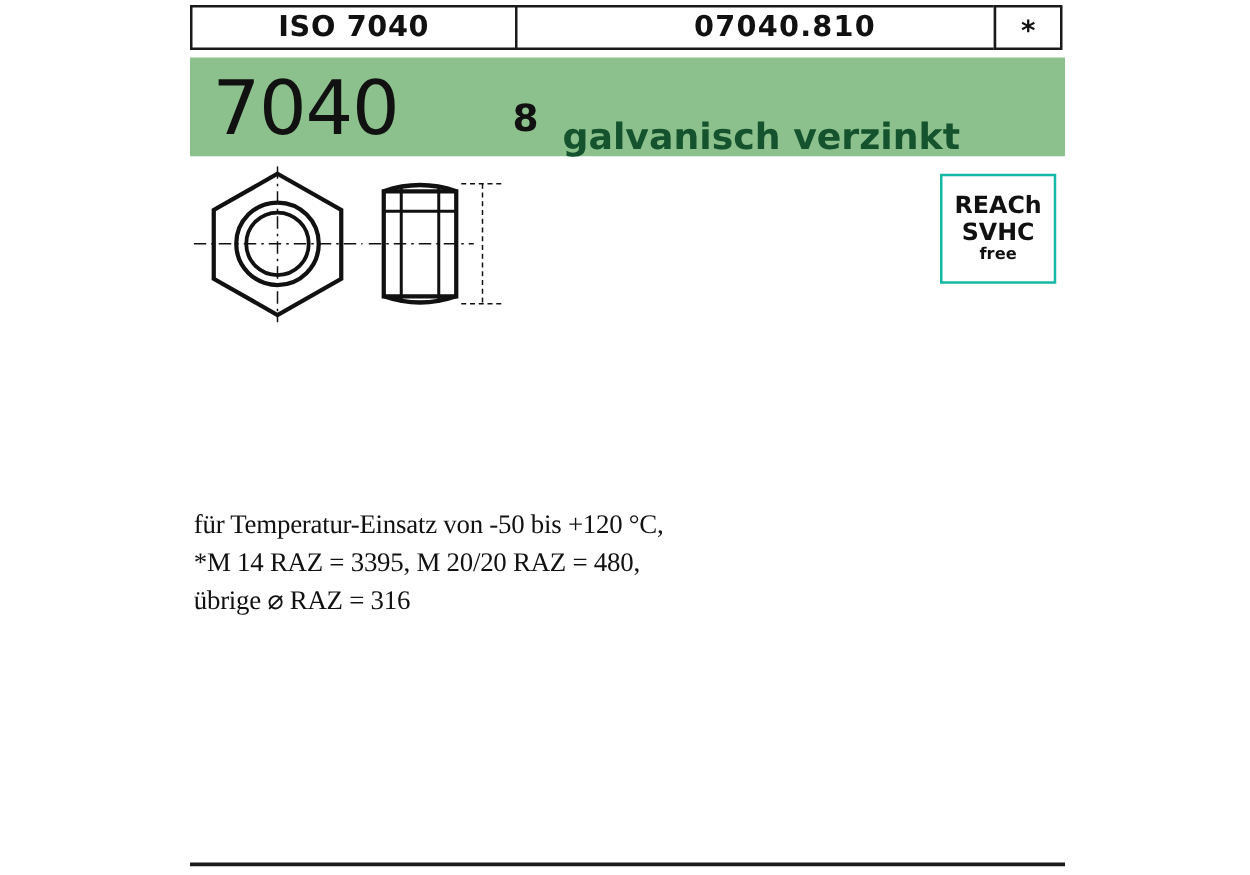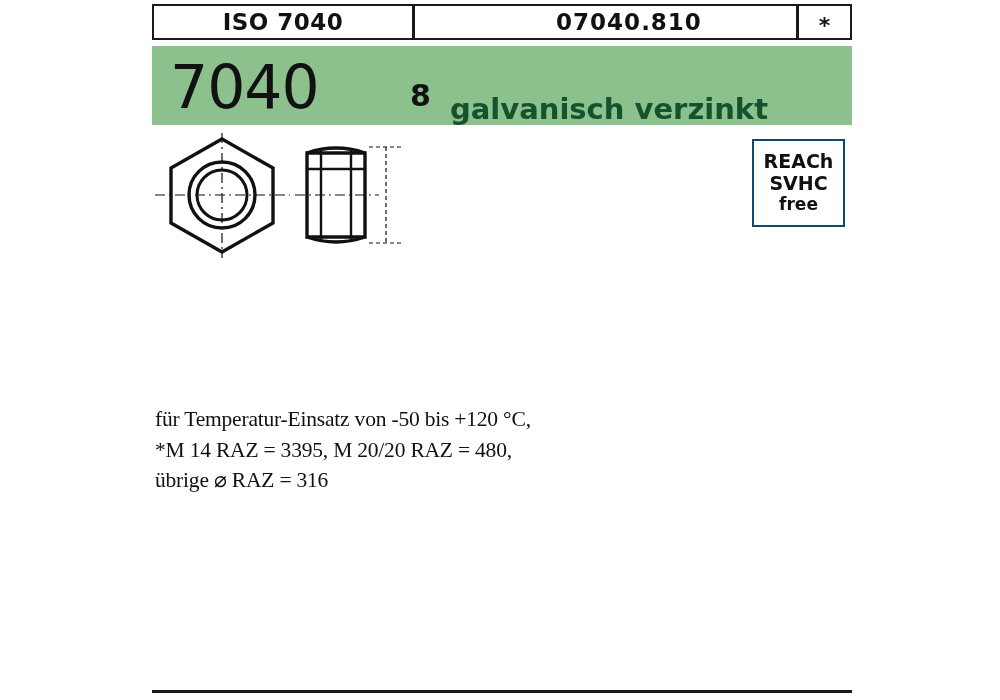--- a/index.html
+++ b/index.html
@@ -22,21 +22,20 @@
 
   
   .header-row {
     position: absolute;
     left: 152px;
     top: 4px;
     width: 700px;
     height: 36px;
     display: flex;
     align-items: stretch;
-    justify-content: space-between;
   }
   .hdr-cell {
     border: 2px solid #1a1a1a;
     display: flex;
     align-items: center;
     justify-content: center;
     box-sizing: border-box;
     background: #ffffff;
   }
   .hdr-norm {
@@ -113,36 +112,36 @@
     height: 125px;
   }
 
   
   .reach-box {
     position: absolute;
     left: 752px;
     top: 139px;
     width: 93px;
     height: 88px;
-    border: 2px solid #0c4a6e;
+    border: 2px solid #14b8a6;
     box-sizing: border-box;
     display: flex;
     flex-direction: column;
     align-items: center;
     justify-content: center;
     background: #ffffff;
   }
   .reach-line {
     font-size: 19px;
     font-weight: bold;
     color: #111111;
     line-height: 1.15;
   }
   .reach-line.small {
-    font-size: 17px;
+    font-size: 13px;
   }
 
   
   .desc {
     position: absolute;
     left: 155px;
     top: 280px;
     width: 700px;
   }
   .desc-line {

